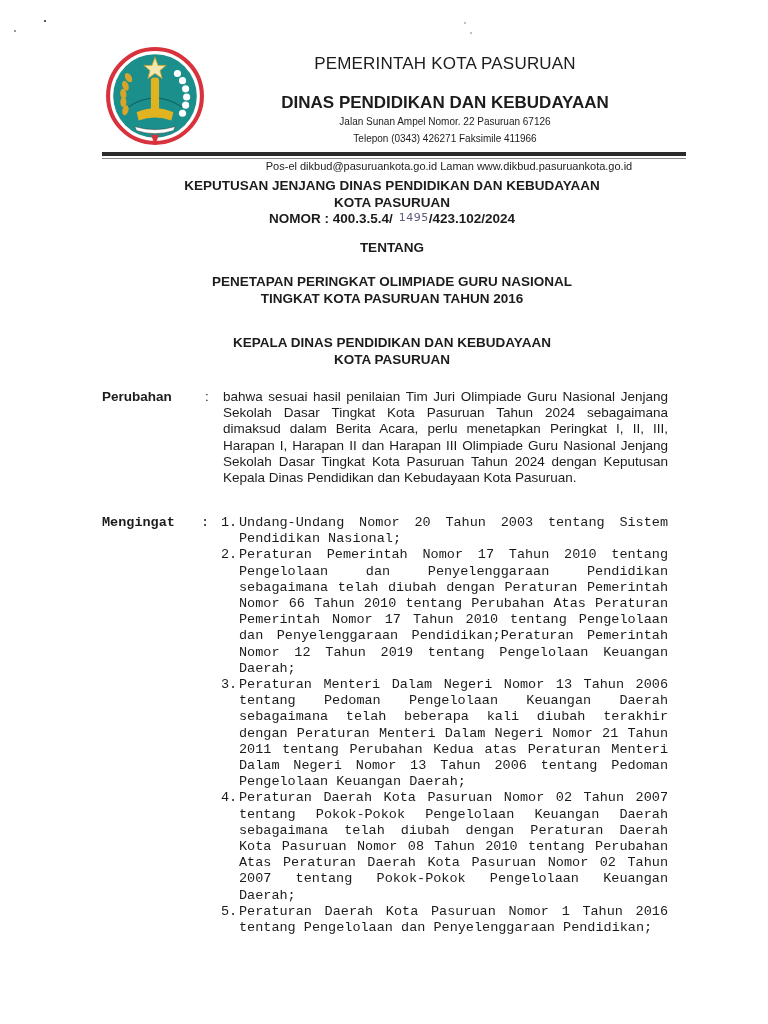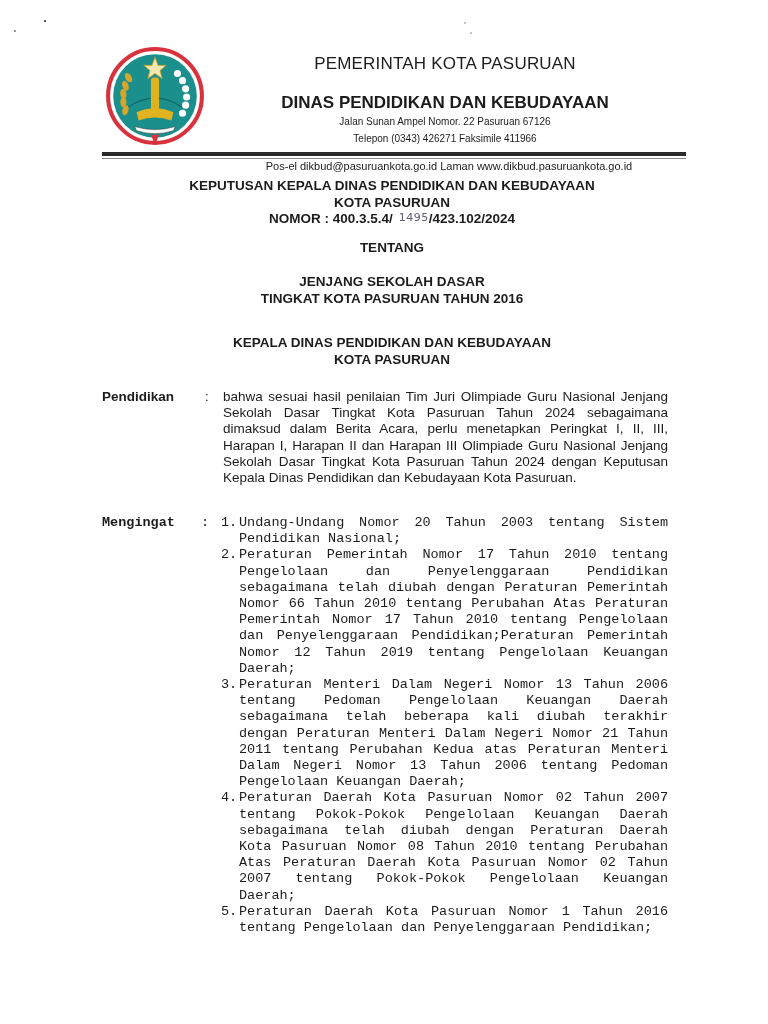--- a/index.html
+++ b/index.html
@@ -68,43 +68,43 @@
     <div class="l2">DINAS PENDIDIKAN DAN KEBUDAYAAN</div>
     <div class="l3">Jalan Sunan Ampel Nomor. 22 Pasuruan 67126</div>
     <div class="l4">Telepon (0343) 426271 Faksimile  411966</div>
     <div class="l5">Pos-el dikbud@pasuruankota.go.id Laman www.dikbud.pasuruankota.go.id</div>
   </div>
 
   <div class="rule-thick"></div>
   <div class="rule-thin"></div>
 
   <div class="center-block" style="top:178px;">
-    <div>KEPUTUSAN KEPALA DINAS PENDIDIKAN DAN KEBUDAYAAN</div>
+    <div>KEPUTUSAN JENJANG DINAS PENDIDIKAN DAN KEBUDAYAAN</div>
     <div>KOTA PASURUAN</div>
     <div>
       <span>NOMOR : 400.3.5.4/</span><span class="handwritten">1495</span><span>/423.102/2024</span>
     </div>
   </div>
 
   <div class="center-block" style="top:240px;">
     <div>TENTANG</div>
   </div>
 
   <div class="center-block" style="top:274px;">
-    <div>JENJANG SEKOLAH DASAR</div>
+    <div>PENETAPAN PERINGKAT OLIMPIADE GURU NASIONAL</div>
     <div>TINGKAT KOTA PASURUAN TAHUN 2016</div>
   </div>
 
   <div class="center-block" style="top:335px;">
     <div>KEPALA DINAS PENDIDIKAN DAN KEBUDAYAAN</div>
     <div>KOTA PASURUAN</div>
   </div>
 
   <div class="section" style="top:389px;">
-    <span class="label">Pendidikan</span>
+    <span class="label">Perubahan</span>
     <span class="colon" style="left:103px;">:</span>
     <div class="body">bahwa sesuai hasil penilaian Tim Juri Olimpiade Guru Nasional Jenjang Sekolah Dasar Tingkat Kota Pasuruan Tahun 2024 sebagaimana dimaksud dalam Berita Acara, perlu menetapkan Peringkat I, II, III, Harapan I, Harapan II dan Harapan III Olimpiade Guru Nasional Jenjang Sekolah Dasar Tingkat Kota Pasuruan Tahun 2024 dengan Keputusan Kepala Dinas Pendidikan dan Kebudayaan Kota Pasuruan.</div>
   </div>
 
   <div class="section" style="top:515px;font-family:Liberation Mono, monospace;">
     <span class="label">Mengingat</span>
     <span class="colon" style="left:99px;">:</span>
     <div class="body" style="margin-left:119px;">
       <ol class="list">
         <li>

